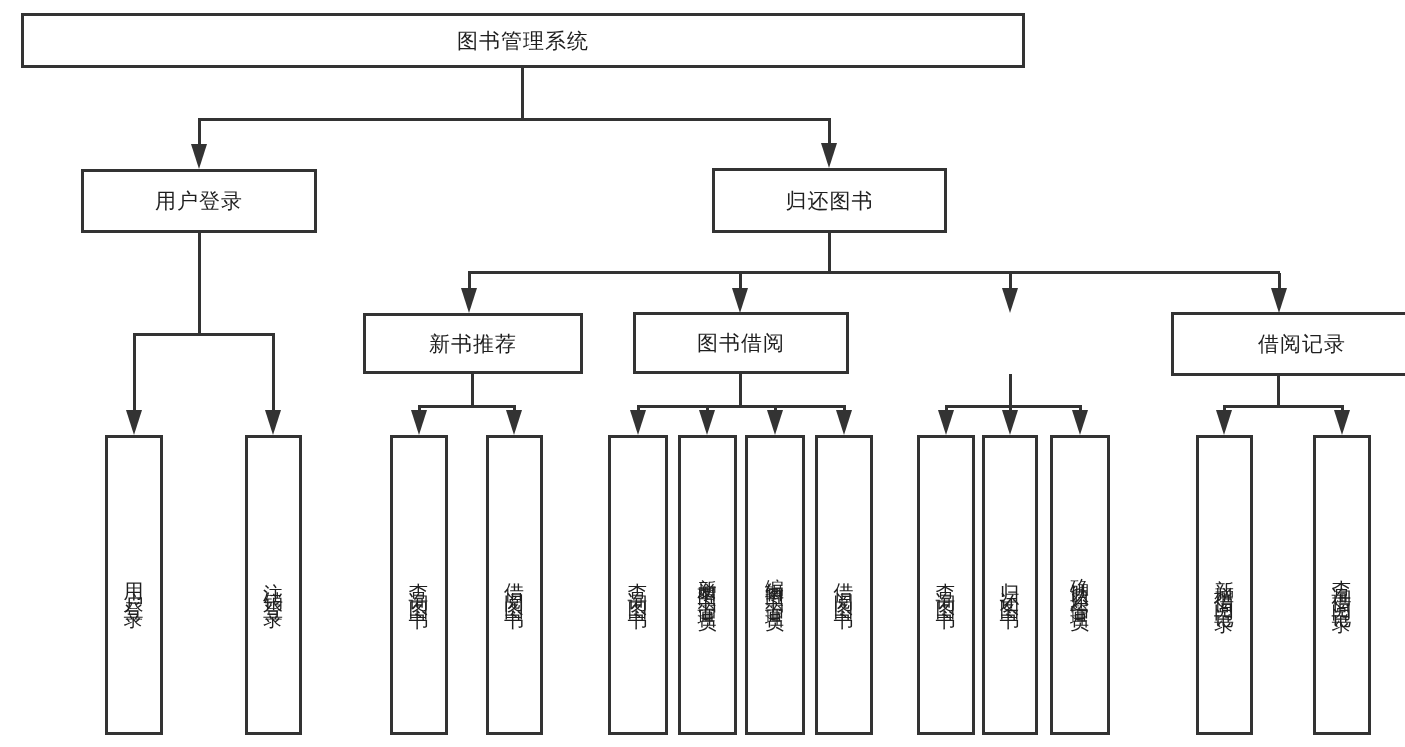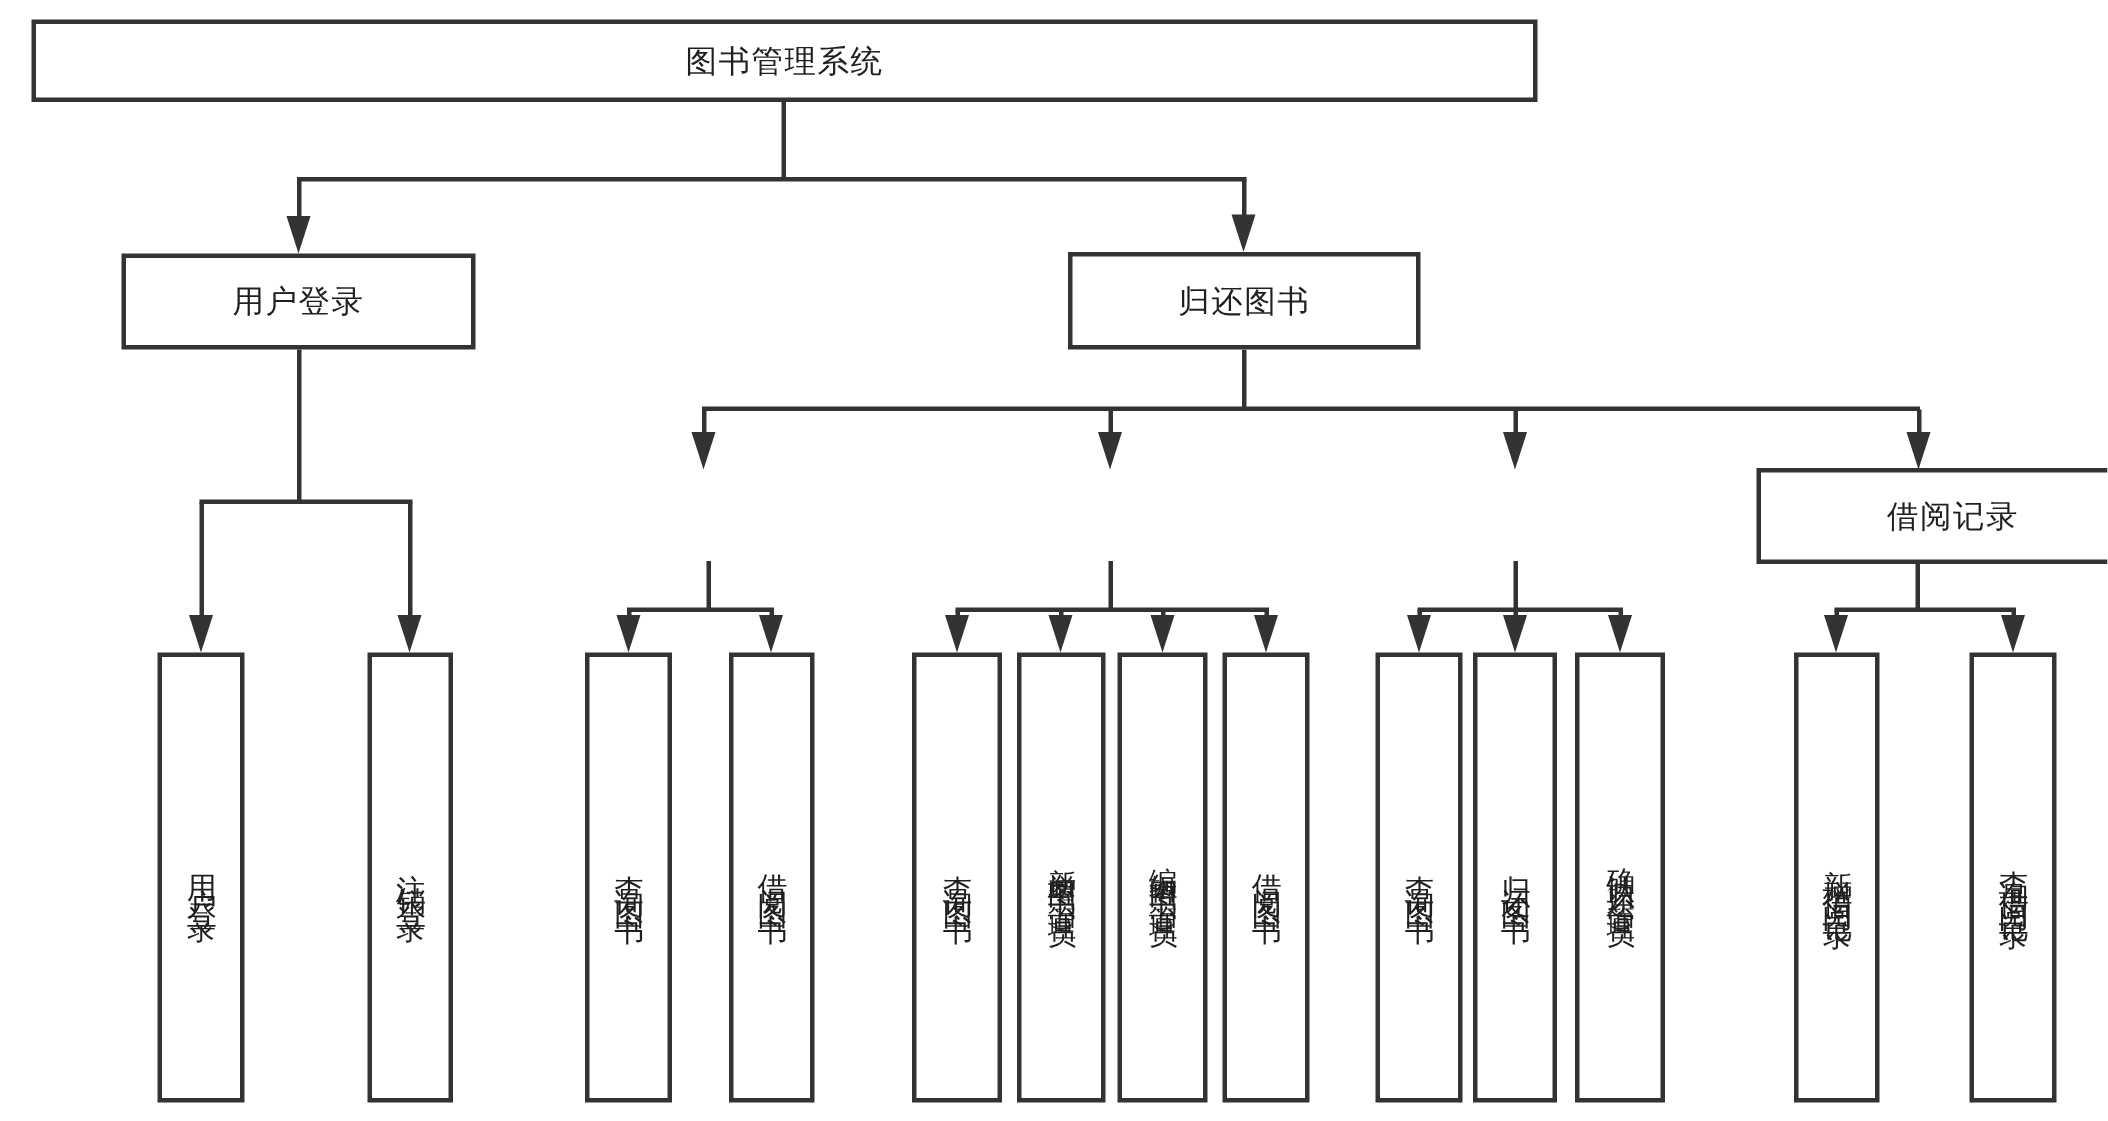--- a/index.html
+++ b/index.html
@@ -100,20 +100,22 @@
   <div class="hline" style="left:468px; top:271px; width:812px;"></div>
   <div class="vline" style="left:468px; top:273px; height:18px;"></div>
   <div class="arrow" style="left:461px; top:288px;"></div>
   <div class="vline" style="left:739px; top:273px; height:18px;"></div>
   <div class="arrow" style="left:732px; top:288px;"></div>
   <div class="vline" style="left:1009px; top:273px; height:18px;"></div>
   <div class="arrow" style="left:1002px; top:288px;"></div>
   <div class="vline" style="left:1278px; top:273px; height:18px;"></div>
   <div class="arrow" style="left:1271px; top:288px;"></div>
 
+  <div class="box" style="left:363px; top:313px; width:220px; height:61px;">新书推荐</div>
+  <div class="box" style="left:633px; top:312px; width:216px; height:62px;">图书借阅</div>
   <div class="box" style="left:1171px; top:312px; width:262px; height:64px;">借阅记录</div>
 
   <div class="vline" style="left:471px; top:374px; height:33px;"></div>
   <div class="hline" style="left:418px; top:405px; width:98px;"></div>
   <div class="vline" style="left:418px; top:407px; height:6px;"></div>
   <div class="arrow" style="left:411px; top:410px;"></div>
   <div class="vline" style="left:513px; top:407px; height:6px;"></div>
   <div class="arrow" style="left:506px; top:410px;"></div>
 
   <div class="vline" style="left:739px; top:374px; height:33px;"></div>

